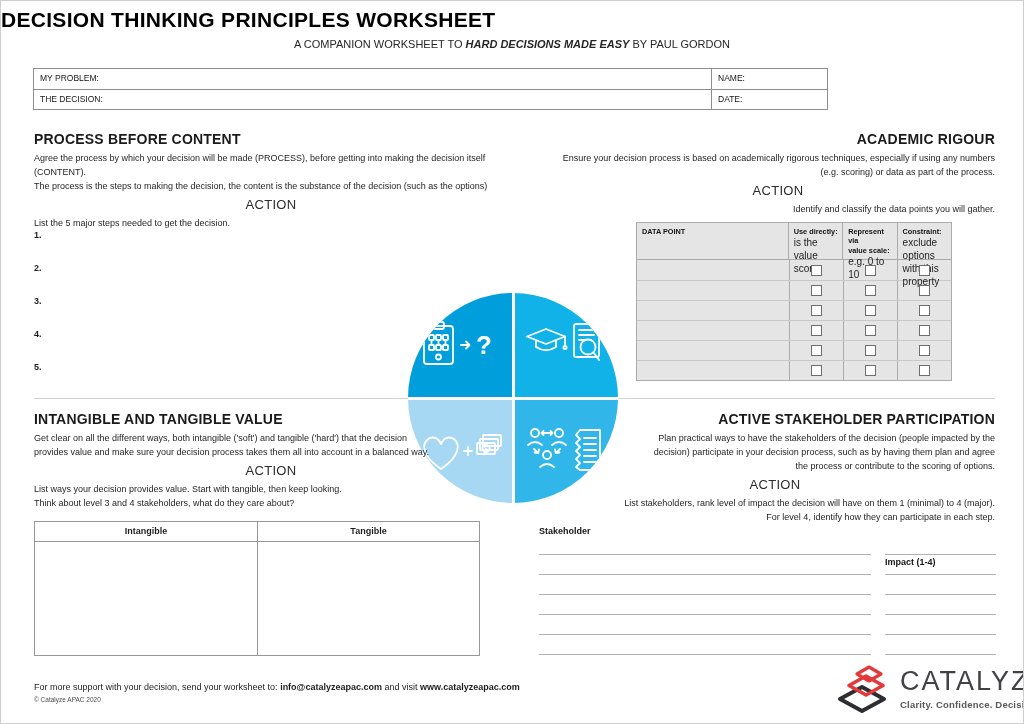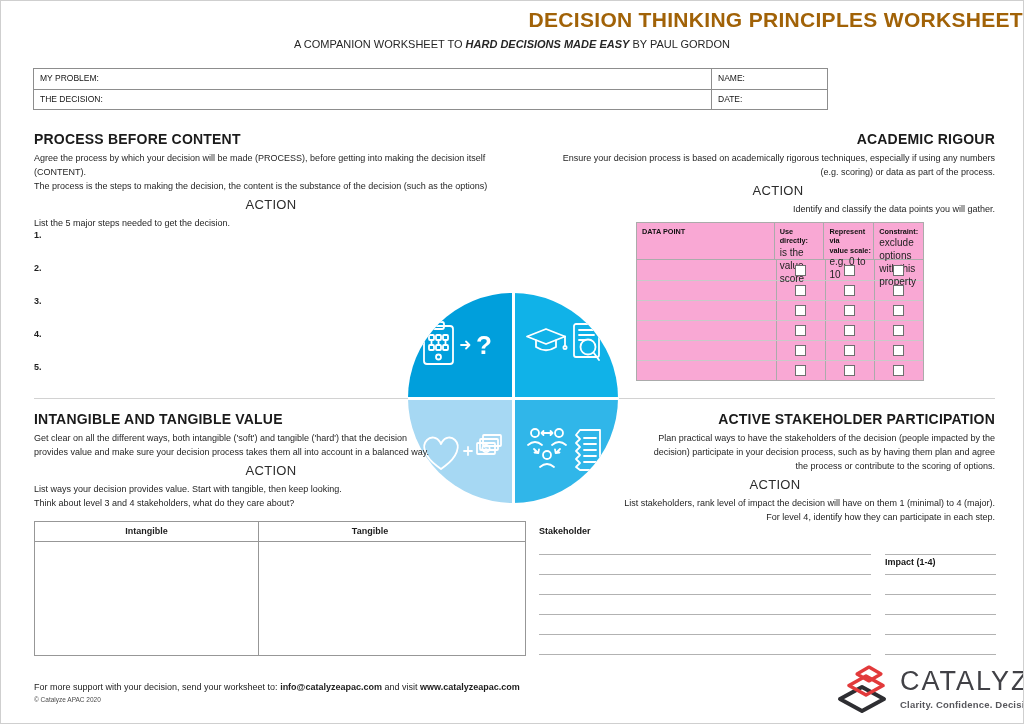--- a/index.html
+++ b/index.html
@@ -2,22 +2,22 @@
 <html><head>
 <meta charset="utf-8">
 <style>
   * { margin:0; padding:0; box-sizing:border-box; }
   html,body { background:#fff; }
   body { font-family:"Liberation Sans", sans-serif; color:#1e1e1e; }
   .page { position:relative; width:1024px; height:724px; background:#fff;
           border:1px solid #cfcfcf; overflow:hidden; }
 
   
-  .title { position:absolute; top:7px; left:0; width:100%; text-align:right;
-           font-size:21px; font-weight:bold; letter-spacing:0.3px; color:#a16207; }
+  .title { position:absolute; top:7px; left:0; width:100%; text-align:left;
+           font-size:21px; font-weight:bold; letter-spacing:0.3px; color:#000000; }
   .subtitle { position:absolute; top:37px; left:0; width:100%; text-align:center;
               font-size:11px; color:#262626; }
   .subtitle .book { font-weight:bold; font-style:italic; }
 
   
   .form-table { position:absolute; left:32px; top:67px; width:795px;
                 border:1px solid #8d8d8d; }
   .form-row { display:flex; height:20px; }
   .form-row + .form-row { border-top:1px solid #8d8d8d; }
   .form-cell { font-size:8.5px; line-height:19px; padding-left:6px; color:#151515; }
@@ -39,22 +39,22 @@
   .sec .action-label { margin-top:3px;text-align:center; }
   .sec .action-desc { margin-top:5px; }
 
   
   .steps { position:absolute; left:33px; top:229px; width:374px; }
   .step { height:33px; display:flex; }
   .step-num { font-size:9px; font-weight:bold; }
   .step-space { flex:1; }
 
   
-  .data-table { position:absolute; left:635px; top:221px; width:288px;
-                border:1px solid #ababab; background:#f9a8d4; }
+  .data-table { position:absolute; left:635px; top:221px; width:316px;
+                border:1px solid #ababab; background:#e5e5e5; }
   .dt-header { display:flex; height:37px; border-bottom:1px solid #ababab; }
   .dt-row { display:flex; height:20px; }
   .dt-row + .dt-row { border-top:1px solid #c9c9c9; }
   .dt-c1 { width:174px; padding:4px 4px 0 5px; }
   .dt-cc { width:62px; border-left:1px solid #ababab; display:flex;
            align-items:center; justify-content:center; }
   .dt-header .dt-cc { flex-direction:column; align-items:flex-start;
                       justify-content:flex-start; padding:4px 2px 0 5px; }
   .dt-h1 { font-size:7.3px; font-weight:bold; color:#111; }
   .dt-ht { font-size:7.3px; font-weight:bold; color:#111; line-height:1.3; white-space:pre-line; }
@@ -66,21 +66,21 @@
   .divider.left { left:33px; width:374px; }
   .divider.right { left:618px; width:376px; }
 
   
   .circle { position:absolute; left:407px; top:292px; width:210px; height:210px;
             border-radius:50%; overflow:hidden; background:#fff;
             display:grid; grid-template-columns:1fr 1fr; grid-template-rows:1fr 1fr; gap:3px; }
   .quad { display:flex; align-items:center; justify-content:center; }
 
   
-  .value-table { position:absolute; left:33px; top:520px; width:492px;
+  .value-table { position:absolute; left:33px; top:520px; width:446px;
                  border:1px solid #979797; }
   .vt-header { display:flex; height:20px; border-bottom:1px solid #979797; }
   .vt-hcell { width:223px; text-align:center; font-size:9px; font-weight:bold;
               line-height:19px; }
   .vt-hcell + .vt-hcell { border-left:1px solid #979797; }
   .vt-body { display:flex; height:113px; }
   .vt-bcell { width:223px; }
   .vt-bcell + .vt-bcell { border-left:1px solid #979797; }
 
   

